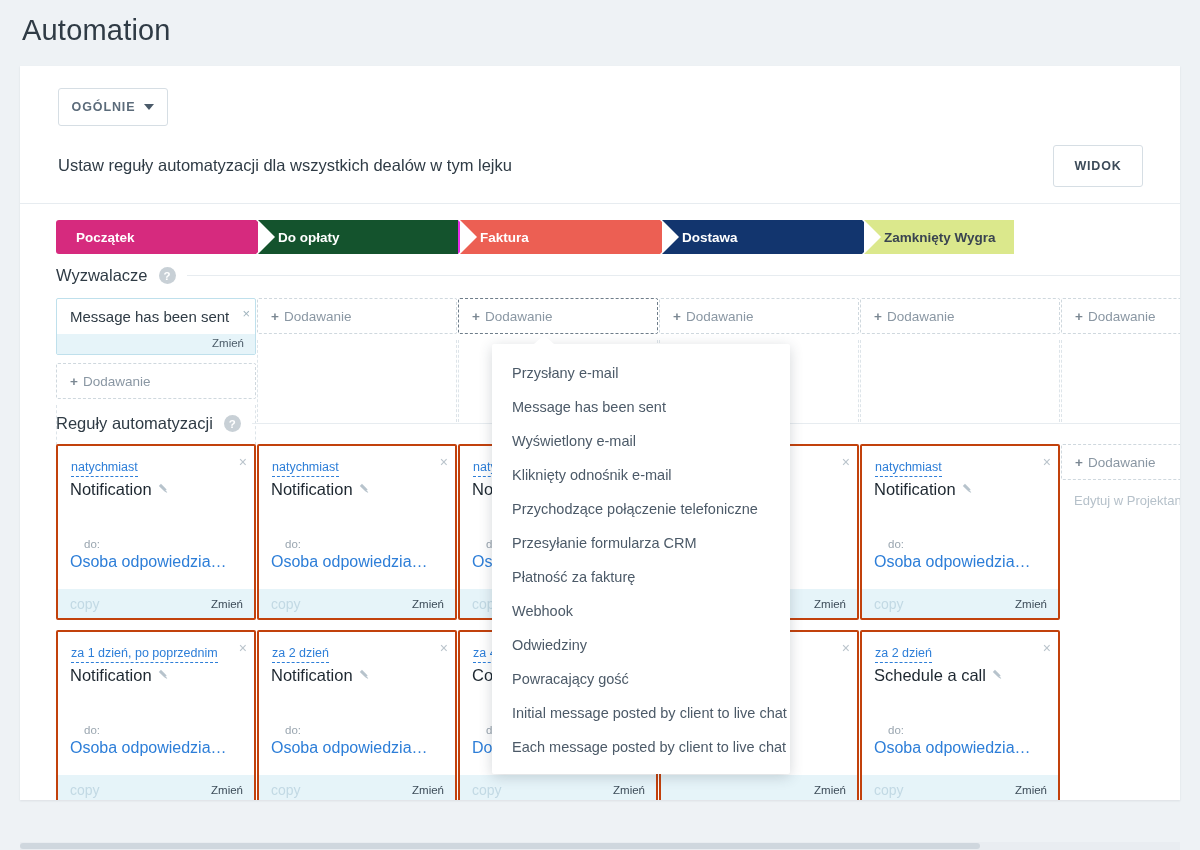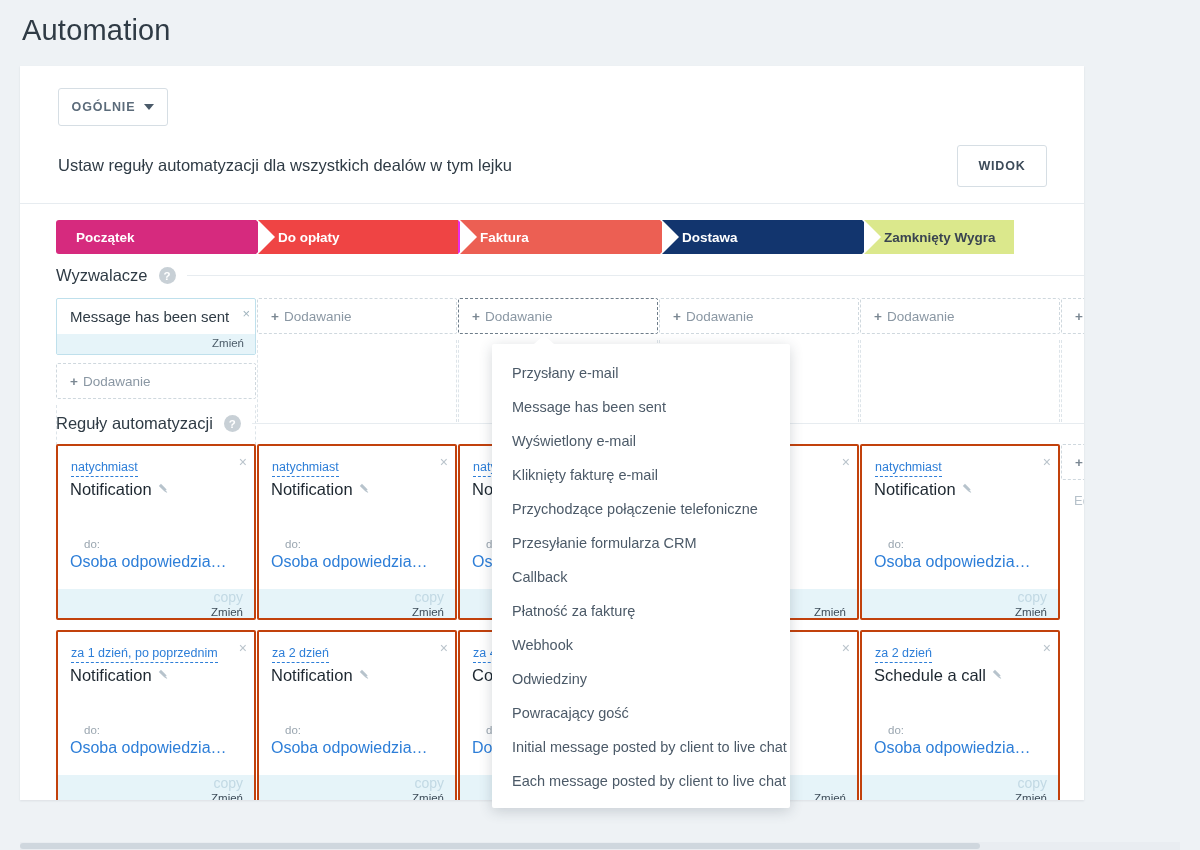--- a/index.html
+++ b/index.html
@@ -24,21 +24,21 @@
     font-size: 29px;
     font-weight: 400;
     color: #2f3b45;
     letter-spacing: 0.2px;
   }
 
   
   .panel {
     position: absolute;
     left: 20px; top: 66px;
-    width: 1064px; height: 734px;
+    width: 1160px; height: 734px;
     background: #ffffff;
     box-shadow: 0 1px 2px rgba(30,45,60,0.09);
     overflow: hidden;
   }
 
   
   .scope-select {
     position: absolute;
     left: 38px; top: 22px;
     width: 110px; height: 38px;
@@ -299,24 +299,23 @@
     color: #2d7ed8;
     white-space: nowrap;
     cursor: pointer;
   }
   .rc-foot {
     position: absolute;
     left: 0; right: 0; bottom: 0;
     height: 29px;
     background: #e6f4f9;
     display: flex;
-    align-items: flex-end;
+    align-items: center;
     justify-content: space-between;
     padding: 0 11px 0 12px;
-    flex-direction: column;
   }
   .rc-copy { font-size: 14px; color: #c2d9e4; cursor: pointer; }
   .rc-edit { font-size: 11.5px; color: #3c4b58; cursor: pointer; }
 
   .designer-note {
     font-size: 13px;
     color: #b6c1ca;
     padding: 7px 0 0 13px;
     white-space: nowrap;
   }
@@ -385,21 +384,21 @@
     <div class="subtitle">Ustaw reguły automatyzacji dla wszystkich dealów w tym lejku</div>
     <div class="widok-btn">WIDOK</div>
 
     <div class="panel-rule"></div>
 
     <div class="stagebar" id="stagebar">
         <div class="stage" style="background: rgb(214, 42, 126); color: rgb(214, 42, 126); width: 200px;">
           <span style="color: rgb(255, 255, 255); position: relative; z-index: 4;">Początek</span>
           <span class="tip"></span>
         </div>
-        <div class="stage" style="background: #ef4444; color: rgb(233, 43, 233); width: 200px;">
+        <div class="stage" style="background: #14532d; color: rgb(233, 43, 233); width: 200px;">
           <span class="notch"></span>
           <span style="color: rgb(255, 255, 255); position: relative; z-index: 4;">Do opłaty</span>
           <span class="tip"></span>
         </div>
         <div class="stage" style="background: rgb(236, 95, 83); color: rgb(236, 95, 83); width: 200px;">
           <span class="notch"></span>
           <span style="color: rgb(255, 255, 255); position: relative; z-index: 4;">Faktura</span>
           <span class="tip"></span>
         </div>
         <div class="stage" style="background: rgb(18, 53, 110); color: rgb(18, 53, 110); width: 200px;">
@@ -605,24 +604,23 @@
         </div>
       </div>
 
   </div>
 
   <div class="dropdown" id="dropdown">
     <span class="arrow"></span>
   <div class="dd-item">Przysłany e-mail</div>
       <div class="dd-item">Message has been sent</div>
       <div class="dd-item">Wyświetlony e-mail</div>
-      <div class="dd-item">Kliknięty fakturę e-mail</div>
+      <div class="dd-item">Kliknięty odnośnik e-mail</div>
       <div class="dd-item">Przychodzące połączenie telefoniczne</div>
       <div class="dd-item">Przesyłanie formularza CRM</div>
-      <div class="dd-item">Callback</div>
       <div class="dd-item">Płatność za fakturę</div>
       <div class="dd-item">Webhook</div>
       <div class="dd-item">Odwiedziny</div>
       <div class="dd-item">Powracający gość</div>
       <div class="dd-item">Initial message posted by client to live chat</div>
       <div class="dd-item">Each message posted by client to live chat</div>
     </div>
 
   <div class="h-scroll">
     <div class="thumb"></div>

